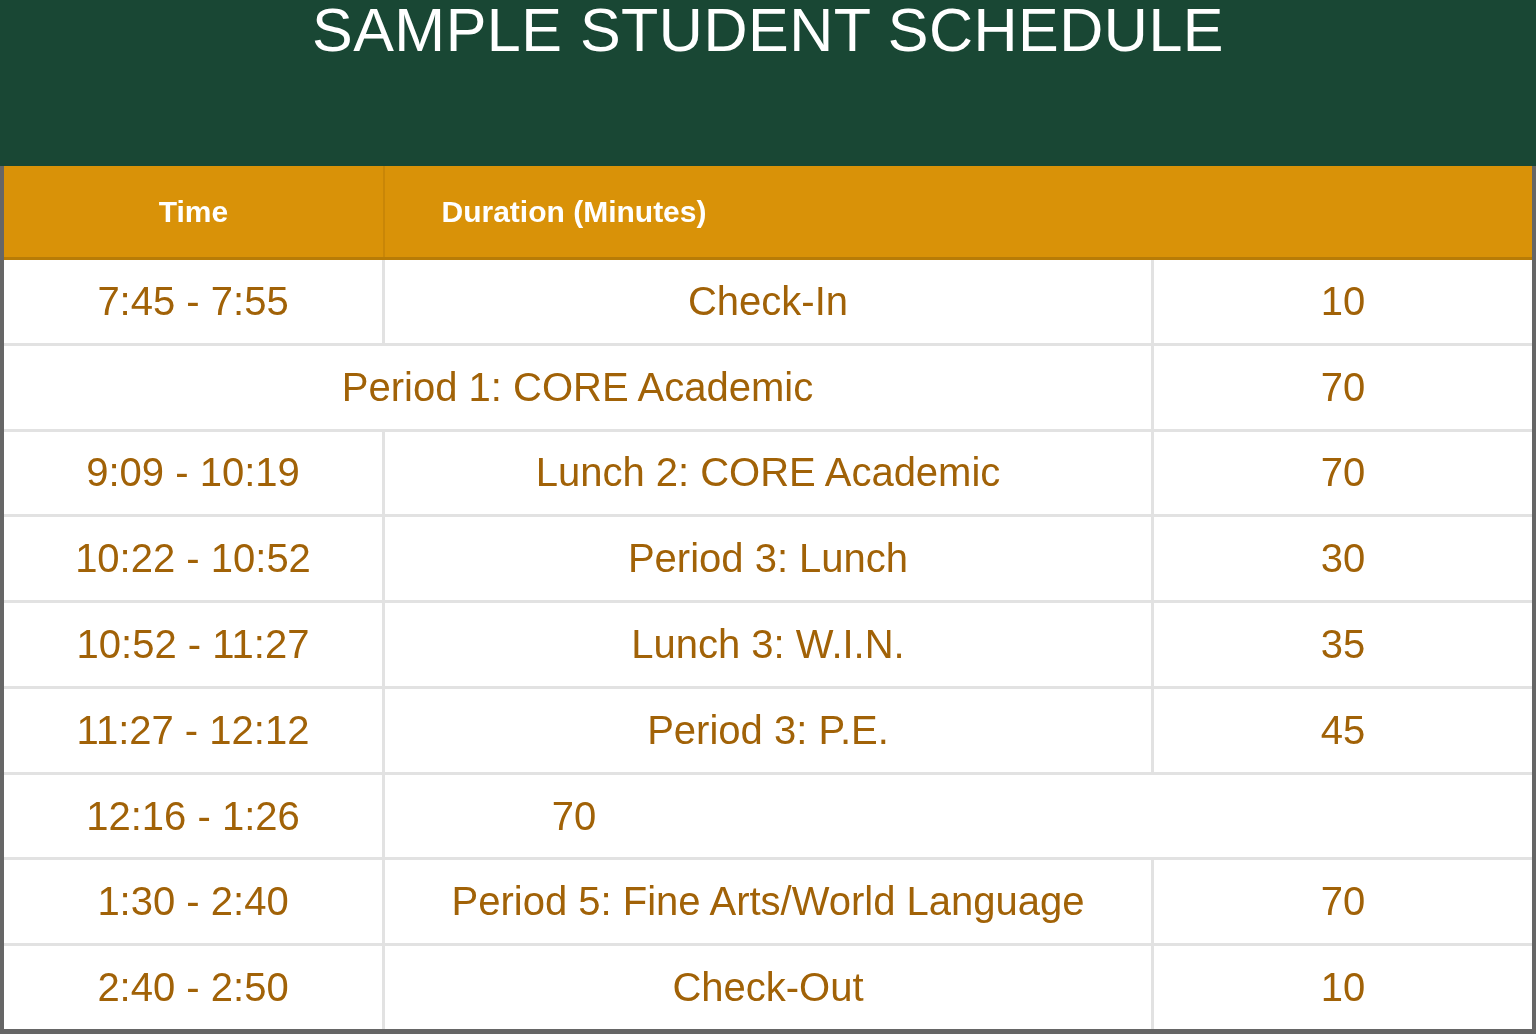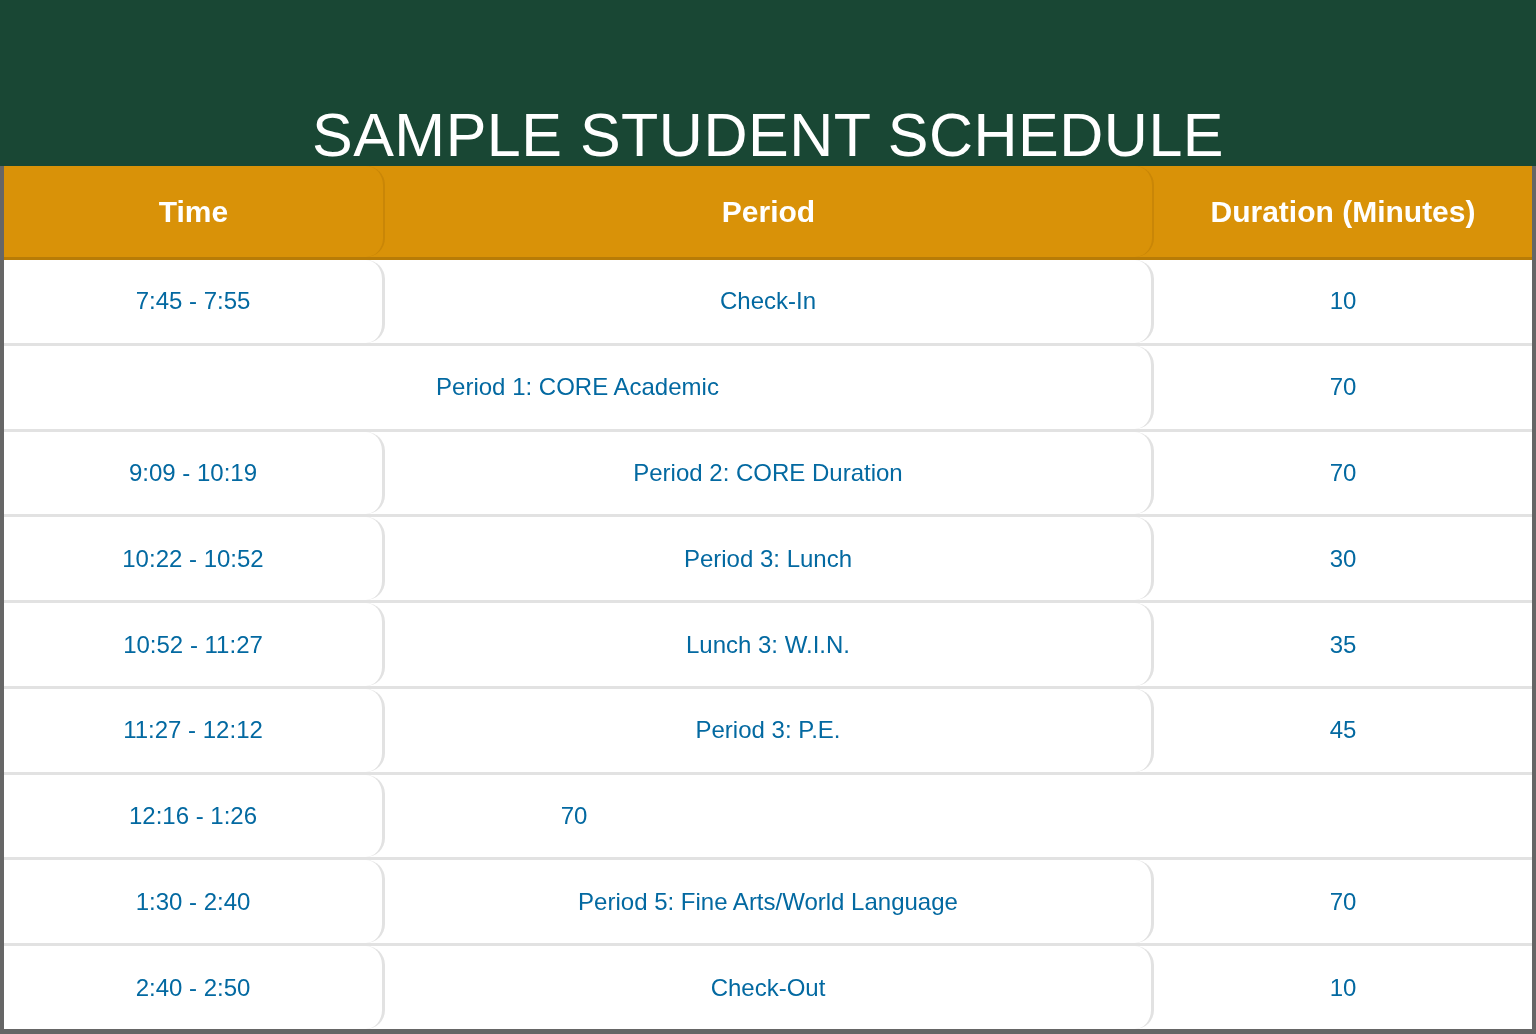--- a/index.html
+++ b/index.html
@@ -23,21 +23,21 @@
     flex-direction: column;
     background: #ffffff;
   }
 
   
   .title-banner {
     height: 166px;
     flex: 0 0 166px;
     background: #194734;
     display: flex;
-    align-items: flex-end;
+    align-items: flex-start;
     justify-content: center;
     box-sizing: border-box;
   }
   .title-text {
     color: #ffffff;
     font-size: 61px;
     font-weight: 300;
     letter-spacing: 0.5px;
     line-height: 1;
     text-transform: uppercase;
@@ -76,72 +76,70 @@
   .header-row .cell:last-child { border-right: none; }
 
   .body-row {
     flex: 1 1 0;
     background: #ffffff;
     border-bottom: 3px solid #e2e2e2;
     box-sizing: border-box;
   }
   .body-row:last-child { border-bottom: none; }
   .body-row .cell {
-    color: #0369a1;
-    font-size: 24px;
+    color: #a16207;
+    font-size: 40px;
     font-weight: 400;
     border-right: 3px solid #e2e2e2;
   }
   .body-row .cell:last-child { border-right: none; }
 
   .cell {
     display: flex;
     align-items: center;
     justify-content: center;
     box-sizing: border-box;
     text-align: center;
     overflow: hidden;
     white-space: nowrap;
-    border-radius: 19px;
   }
   .col-time     { flex: 0 0 381px; }
   .col-period   { flex: 1 1 auto; }
   .col-duration { flex: 0 0 378px; text-align: right; }
 </style>
 </head>
 <body>
 
 <div class="schedule-card">
 
   <div class="title-banner">
     <div class="title-text">SAMPLE STUDENT SCHEDULE</div>
   </div>
 
   <div class="table-wrap">
 
     <div class="row header-row">
       <div class="cell col-time">Time</div>
-      <div class="cell col-period">Period</div>
       <div class="cell col-duration">Duration (Minutes)</div>
     </div>
 
     <div class="row body-row">
       <div class="cell col-time">7:45 - 7:55</div>
       <div class="cell col-period">Check-In</div>
       <div class="cell col-duration">10</div>
     </div>
 
     <div class="row body-row">
       <div class="cell col-period">Period 1: CORE Academic</div>
       <div class="cell col-duration">70</div>
     </div>
 
     <div class="row body-row">
       <div class="cell col-time">9:09 - 10:19</div>
-      <div class="cell col-period">Period 2: CORE Duration</div>
+      <div class="cell col-period">Lunch 2: CORE Academic</div>
       <div class="cell col-duration">70</div>
     </div>
 
     <div class="row body-row">
       <div class="cell col-time">10:22 - 10:52</div>
       <div class="cell col-period">Period 3: Lunch</div>
       <div class="cell col-duration">30</div>
     </div>
 
     <div class="row body-row">

